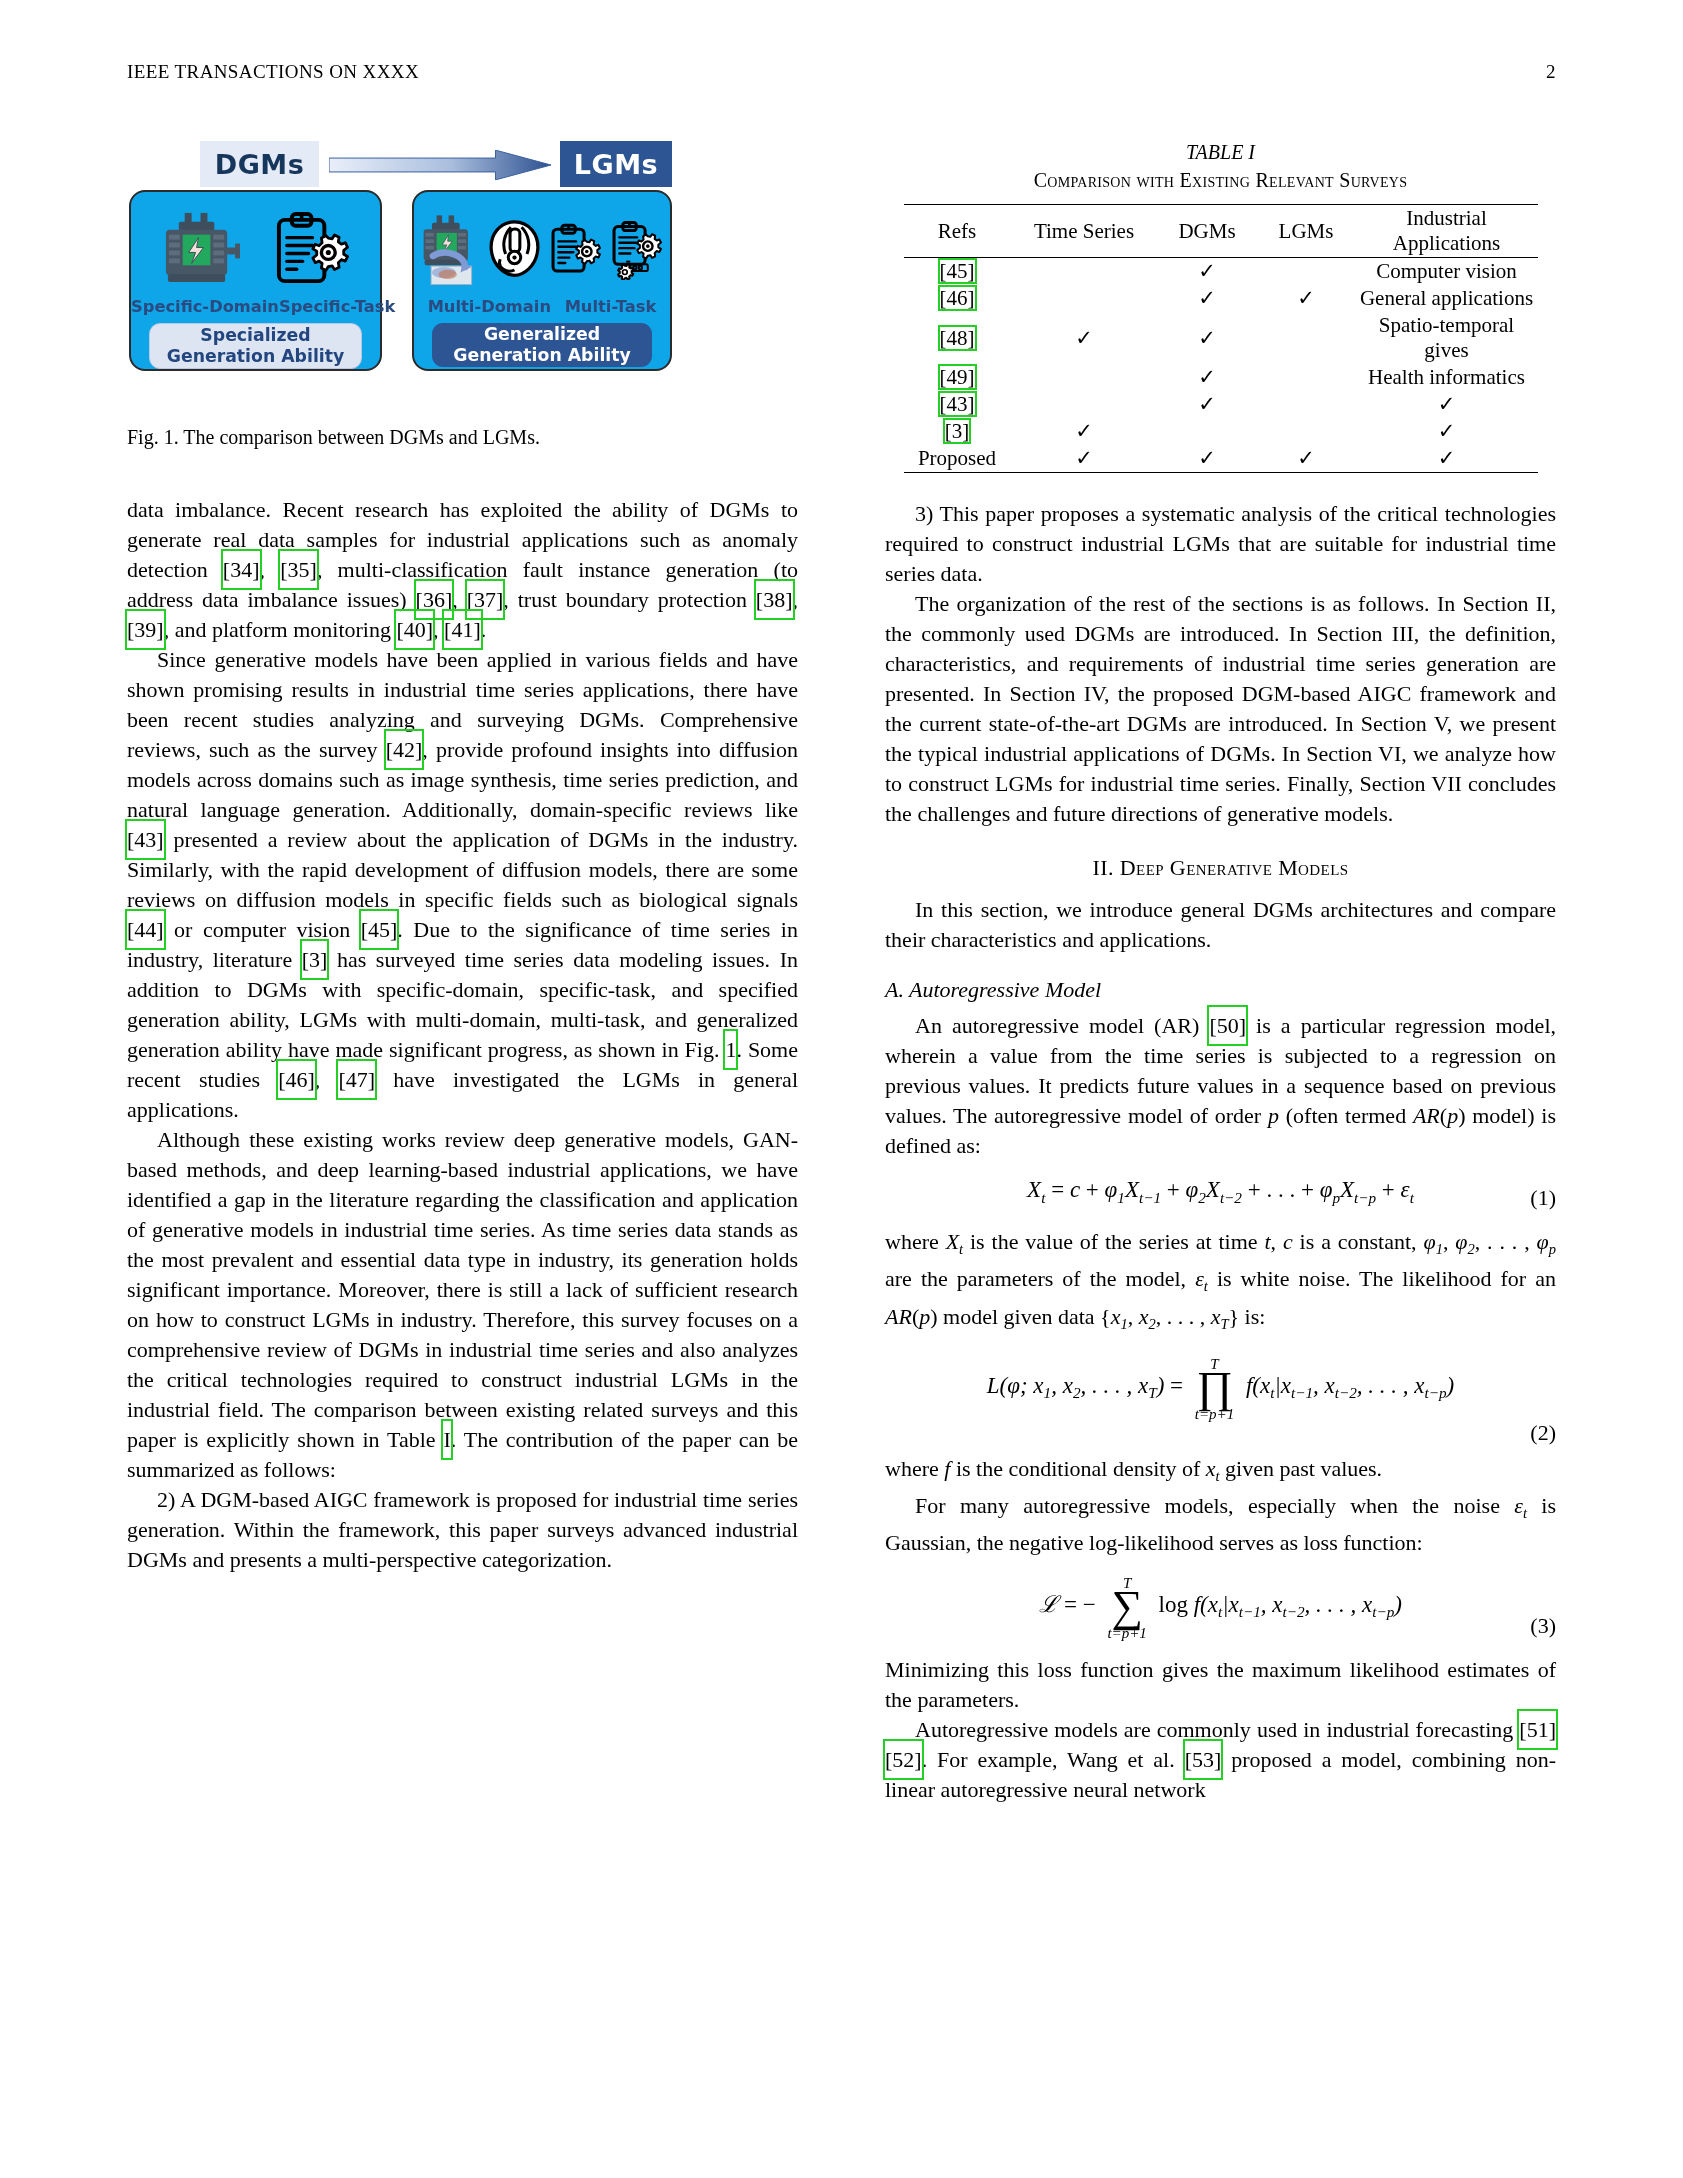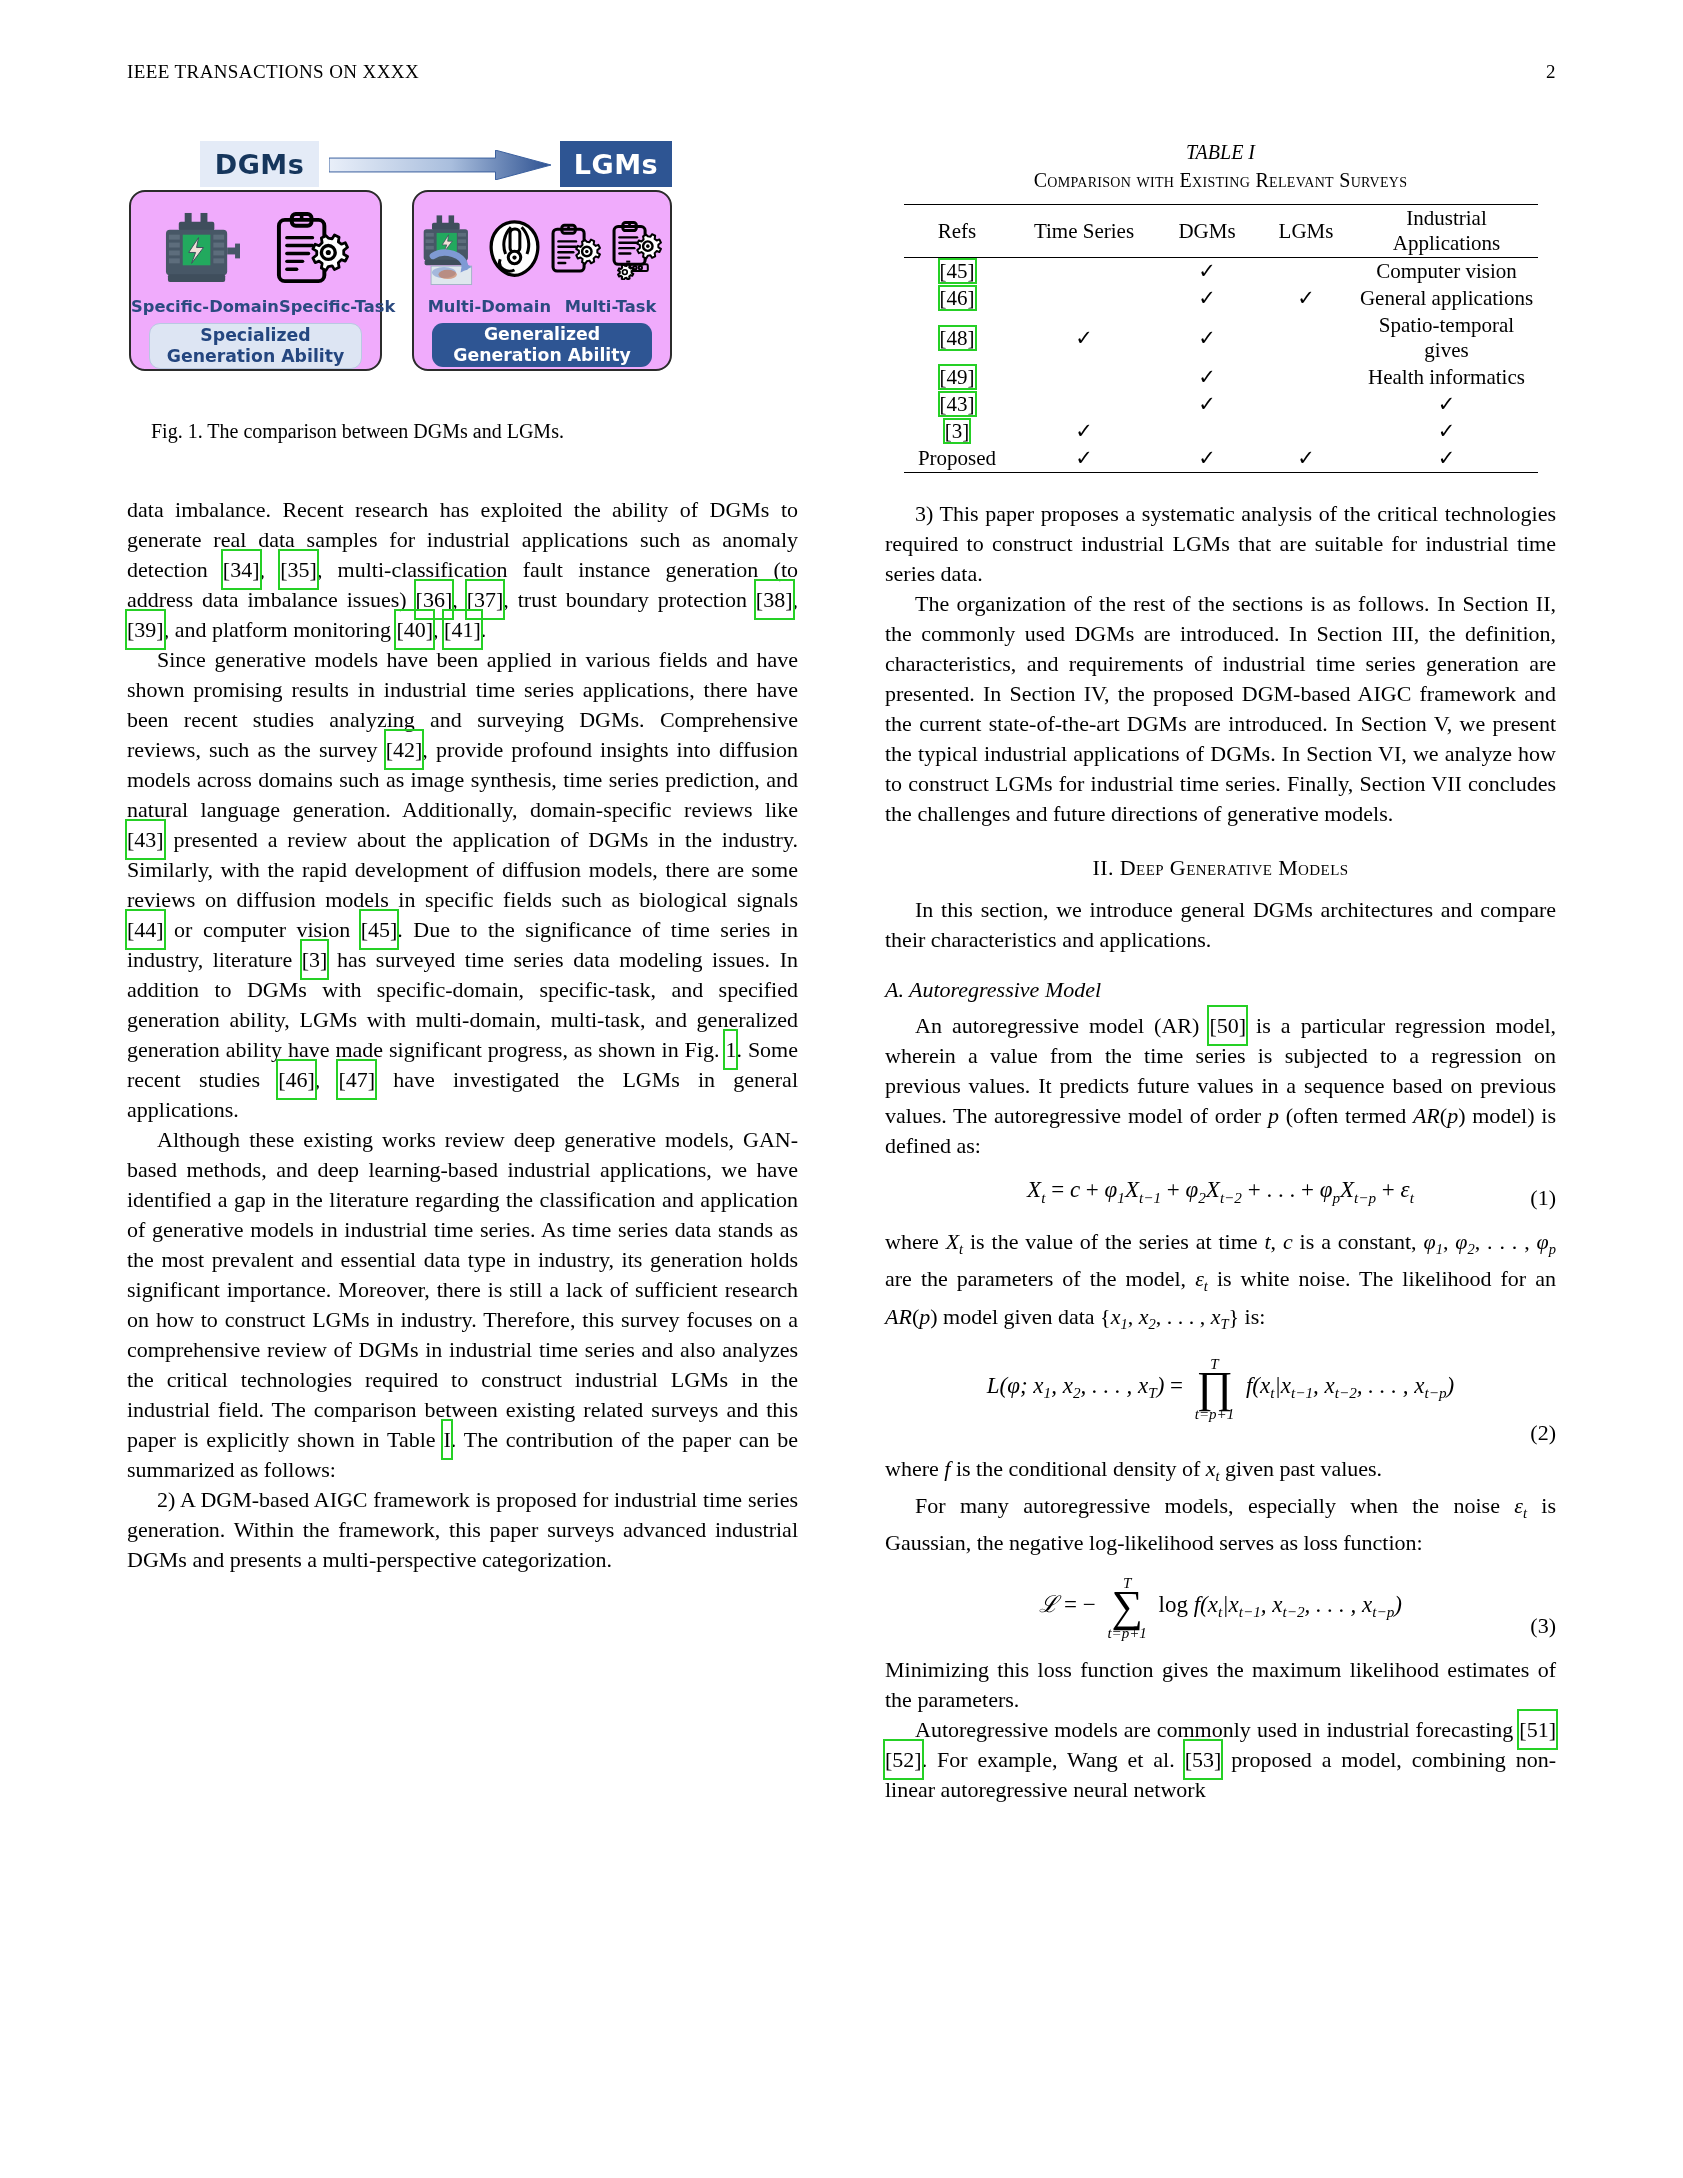--- a/index.html
+++ b/index.html
@@ -132,21 +132,21 @@
     top: 51px;
     left: 0;
     width: 671px;
     height: 236px;
   }
   .fbox {
     position: absolute;
     top: 0;
     border: 2px solid #2b2b2b;
     border-radius: 16px;
-    background: #f0abfc;
+    background: #0ea5e9;
     box-sizing: border-box;
   }
   .fbox-left  { left: 2px;   width: 253px; height: 181px; }
   .fbox-right { left: 285px; width: 260px; height: 181px; }
 
   .icon-row {
     position: absolute;
     top: 10px;
     left: 0;
     right: 0;
@@ -190,26 +190,25 @@
     color: #24467f;
     border: 1px solid #b9c8e2;
   }
   .ability.gen {
     background: #2e5593;
     color: #ffffff;
   }
 
   .figcap {
     position: absolute;
-    top: 279px;
+    top: 285px;
     left: 0;
     width: 671px;
     font-size: 20px;
     line-height: 26px;
-    margin-left: 24px;
   }
 
   
   .tablewrap {
     position: relative;
     width: 671px;
   }
   .tbl-title {
     text-align: center;
     font-size: 20px;

